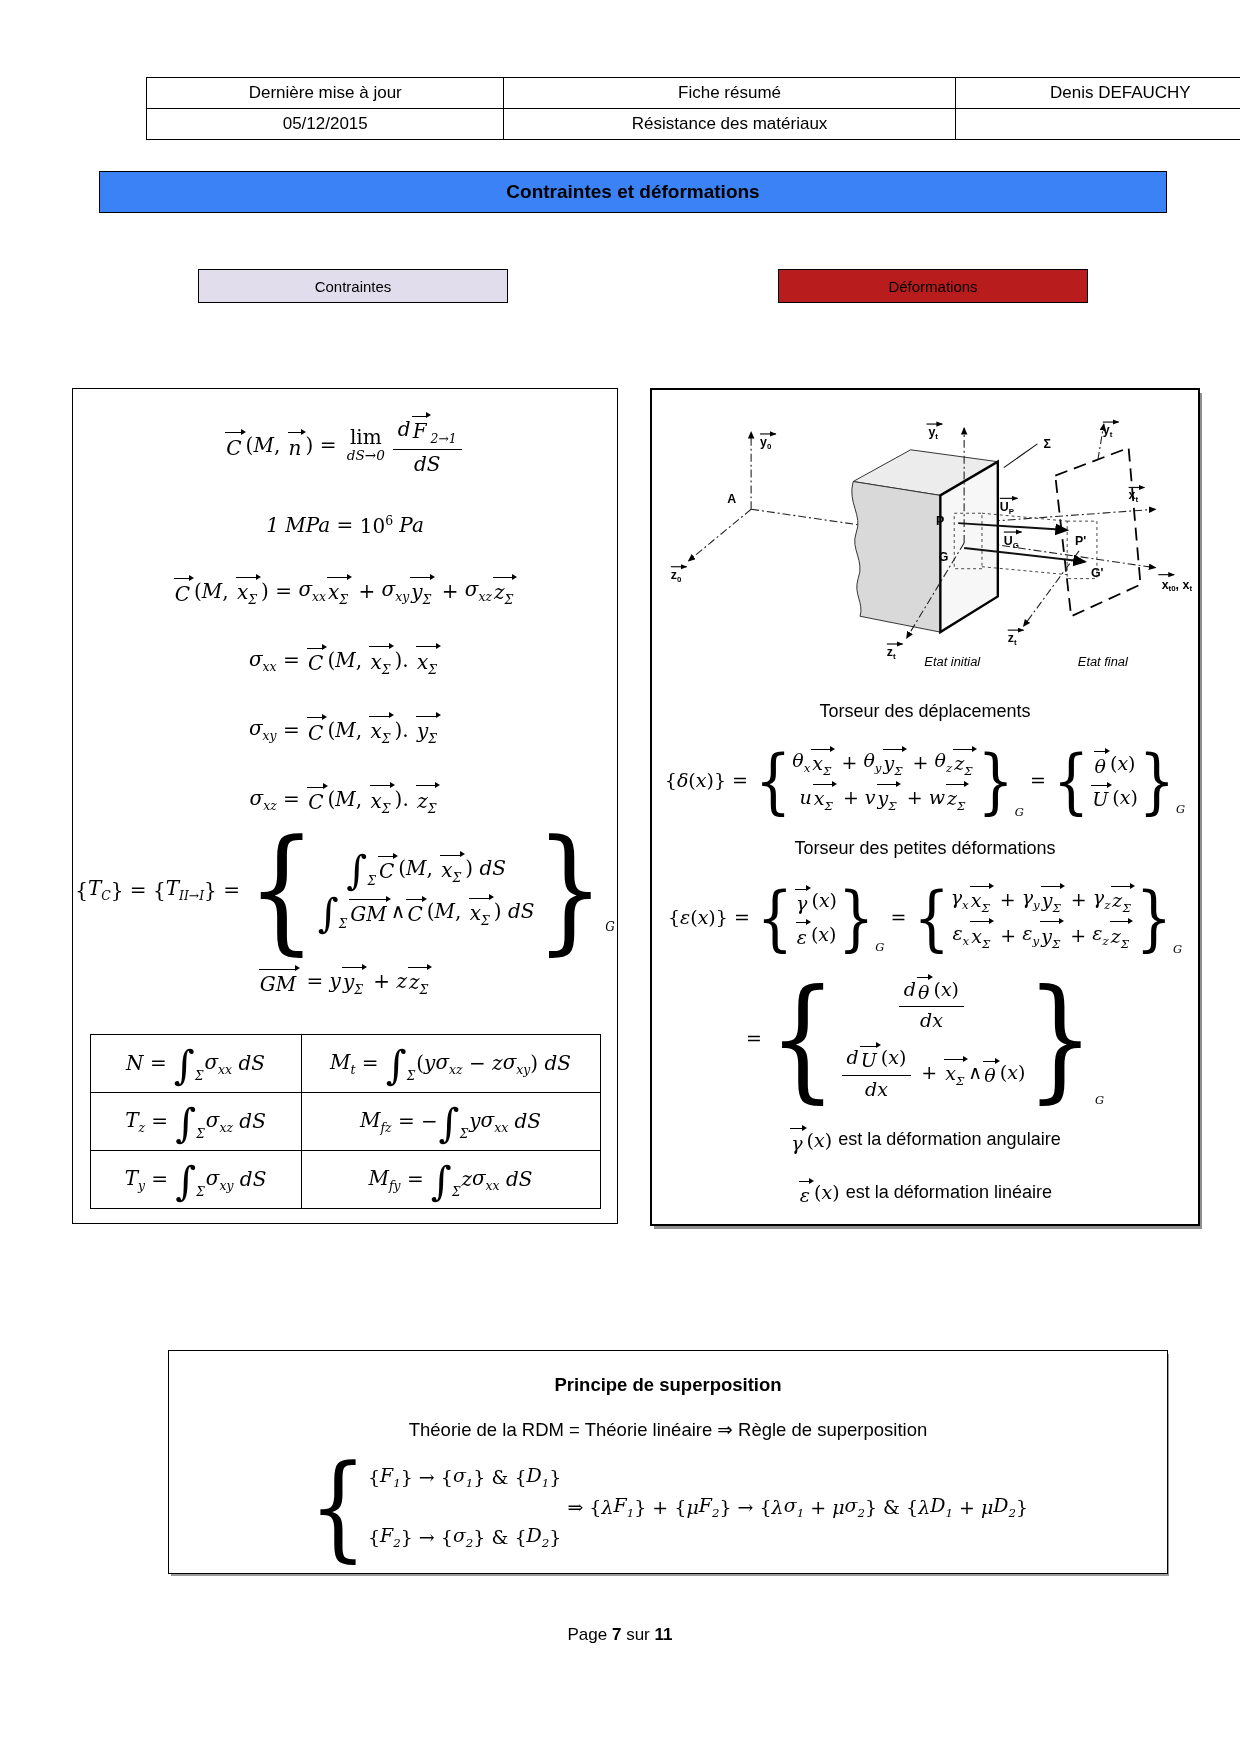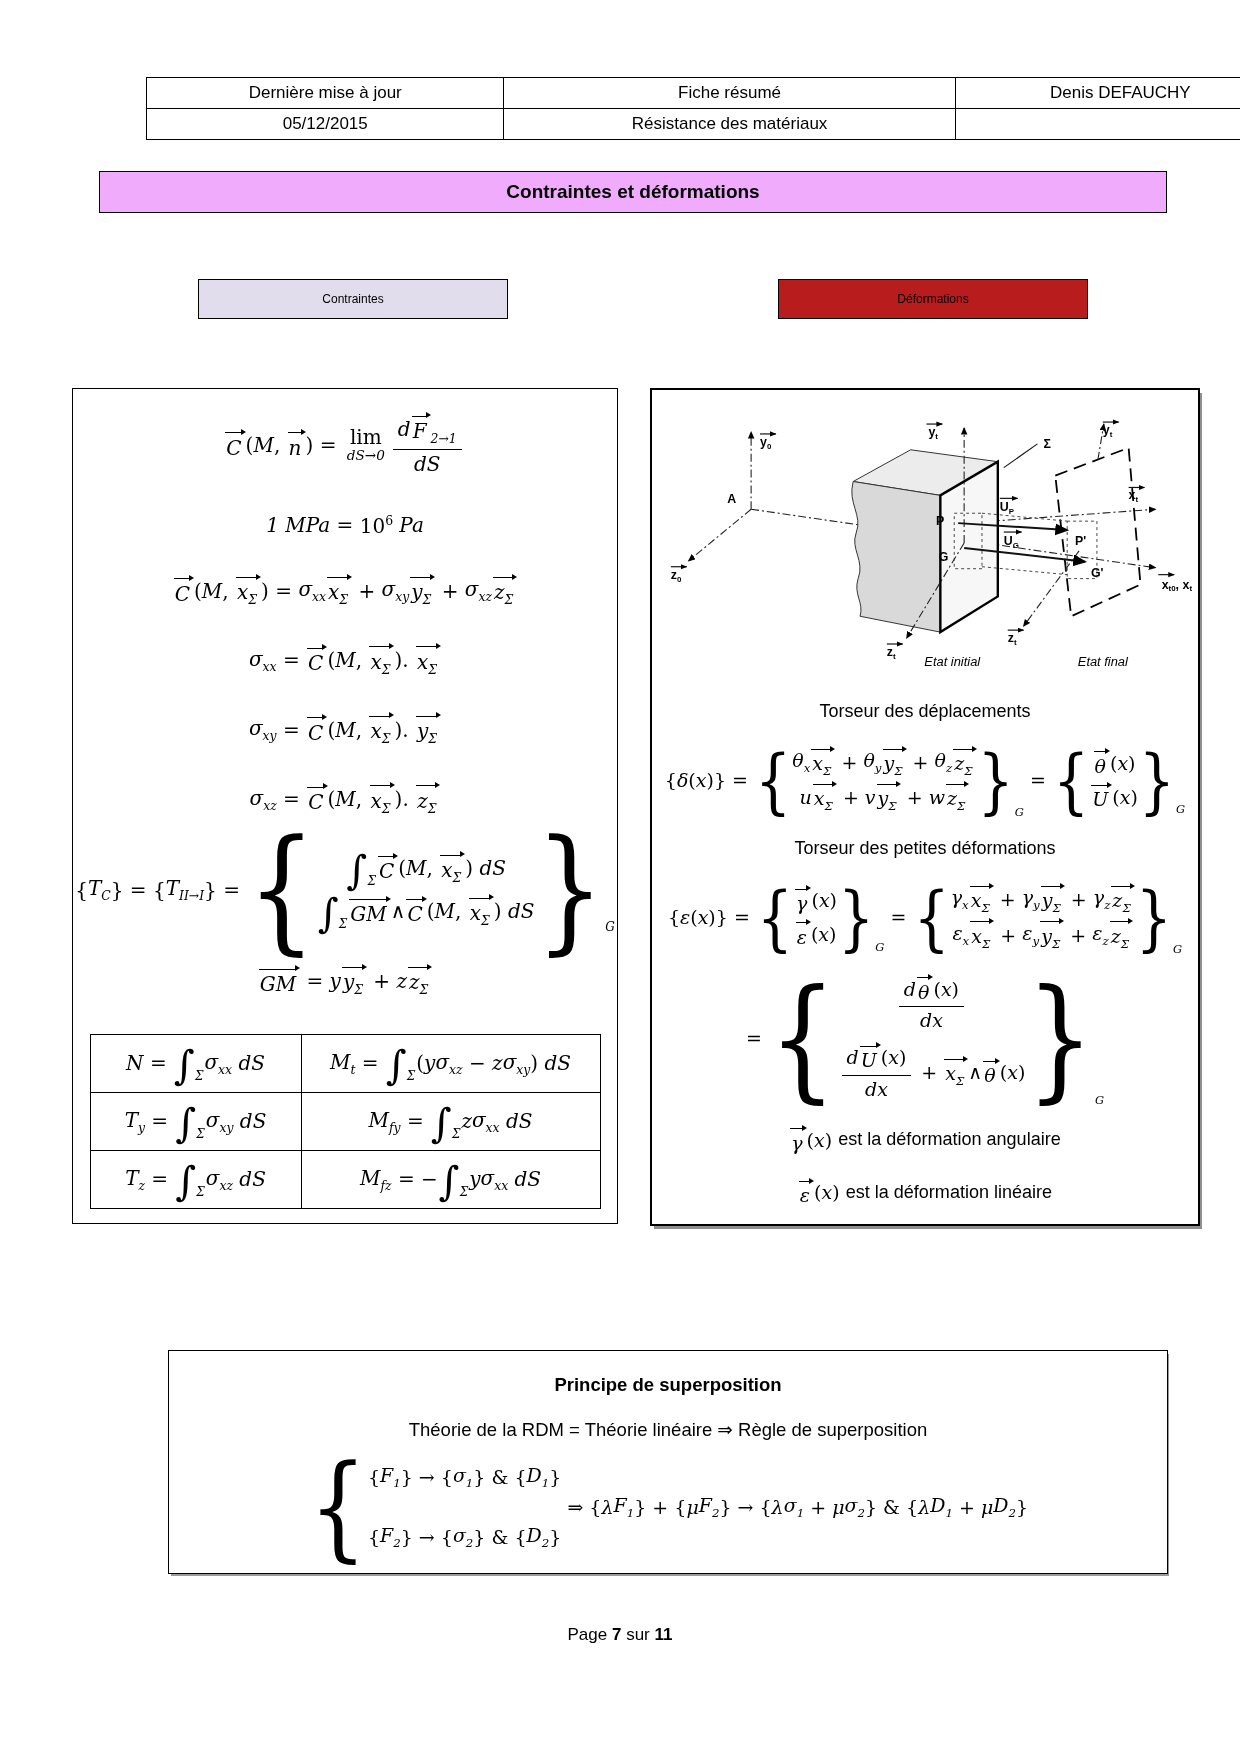--- a/index.html
+++ b/index.html
@@ -10,22 +10,22 @@
   #hdr-table{position:absolute;left:146px;top:77px;width:1140px;border-collapse:collapse;}
   #hdr-table td{border:1.7px solid #000;height:30px;text-align:center;
                 font-size:17px;padding:0 4px;}
 
   
   #banner{position:absolute;left:99px;top:171px;width:1068px;height:42px;
           border:1.7px solid #000;display:flex;align-items:center;justify-content:center;
           font-weight:bold;font-size:19px;box-sizing:border-box;}
 
   
-  .sechdr{position:absolute;top:279px;width:310px;height:40px;border:1.7px solid #000;
-          display:flex;align-items:center;justify-content:center;font-size:12px;
+  .sechdr{position:absolute;top:269px;width:310px;height:34px;border:1.7px solid #000;
+          display:flex;align-items:center;justify-content:center;font-size:15px;
           box-sizing:border-box;}
   #sec-contraintes{left:198px;}
   #sec-deformations{left:778px;}
 
   
   #left-box{position:absolute;left:72px;top:388px;width:546px;height:836px;
             border:1.8px solid #000;box-sizing:border-box;
             display:flex;flex-direction:column;justify-content:space-between;
             padding:24px 10px 14px;font-family:"DejaVu Serif",serif;font-size:20px;}
   #right-box{position:absolute;left:650px;top:388px;width:550px;height:838px;
@@ -104,21 +104,21 @@
       <td>Denis DEFAUCHY</td>
     </tr>
     <tr>
       <td>05/12/2015</td>
       <td>Résistance des matériaux</td>
       <td></td>
     </tr>
   </tbody>
     </table>
 
-  <div id="banner" style="background-color: #f0abfc;">Contraintes et déformations</div>
+  <div id="banner" style="background-color: #3b82f6;">Contraintes et déformations</div>
 
   <div id="sec-contraintes" class="sechdr" style="background-color: rgb(226, 221, 236);">Contraintes</div>
   <div id="sec-deformations" class="sechdr" style="background-color: #b91c1c;">Déformations</div>
 
   <div id="left-box">
     <div class="formula">
         <span><span class="ovl"><span class="mi">C</span></span></span>
         <span class="ms">(</span>
         <span class="mi">M</span>
         <span class="ms">, </span>
@@ -274,66 +274,66 @@
                 <span class="mi">z</span>
                 <span><span class="mi">σ</span><sub>xy</sub></span>
                 <span class="ms">) </span>
                 <span class="mi">dS</span>
               </div>
             </td>
       </tr>
       <tr>
         <td>
               <div class="formula">
+                <span><span class="mi">T</span><sub>z</sub></span>
+                <span class="ms"> = </span>
+                <span class="int">
+                  <span class="ig">∫</span>
+                  <sub>Σ</sub>
+                </span>
+                <span><span class="mi">σ</span><sub>xz</sub></span>
+                <span class="mi"> dS</span>
+              </div>
+            </td>
+        <td>
+              <div class="formula">
+                <span><span class="mi">M</span><sub>fz</sub></span>
+                <span class="ms"> = −</span>
+                <span class="int">
+                  <span class="ig">∫</span>
+                  <sub>Σ</sub>
+                </span>
+                <span class="mi">y</span>
+                <span><span class="mi">σ</span><sub>xx</sub></span>
+                <span class="mi"> dS</span>
+              </div>
+            </td>
+      </tr>
+      <tr>
+        <td>
+              <div class="formula">
                 <span><span class="mi">T</span><sub>y</sub></span>
                 <span class="ms"> = </span>
                 <span class="int">
                   <span class="ig">∫</span>
                   <sub>Σ</sub>
                 </span>
                 <span><span class="mi">σ</span><sub>xy</sub></span>
                 <span class="mi"> dS</span>
               </div>
             </td>
         <td>
               <div class="formula">
                 <span><span class="mi">M</span><sub>fy</sub></span>
                 <span class="ms"> = </span>
                 <span class="int">
                   <span class="ig">∫</span>
                   <sub>Σ</sub>
                 </span>
                 <span class="mi">z</span>
-                <span><span class="mi">σ</span><sub>xx</sub></span>
-                <span class="mi"> dS</span>
-              </div>
-            </td>
-      </tr>
-      <tr>
-        <td>
-              <div class="formula">
-                <span><span class="mi">T</span><sub>z</sub></span>
-                <span class="ms"> = </span>
-                <span class="int">
-                  <span class="ig">∫</span>
-                  <sub>Σ</sub>
-                </span>
-                <span><span class="mi">σ</span><sub>xz</sub></span>
-                <span class="mi"> dS</span>
-              </div>
-            </td>
-        <td>
-              <div class="formula">
-                <span><span class="mi">M</span><sub>fz</sub></span>
-                <span class="ms"> = −</span>
-                <span class="int">
-                  <span class="ig">∫</span>
-                  <sub>Σ</sub>
-                </span>
-                <span class="mi">y</span>
                 <span><span class="mi">σ</span><sub>xx</sub></span>
                 <span class="mi"> dS</span>
               </div>
             </td>
       </tr>
     </tbody>
       </table>
   </div>
 
   <div id="right-box">

